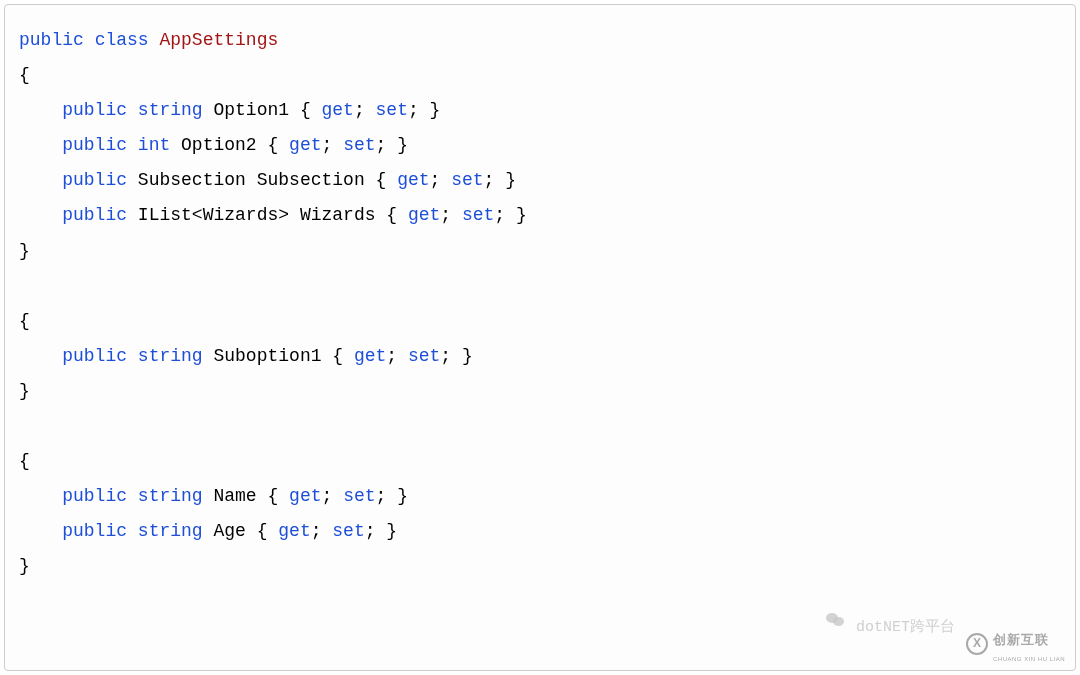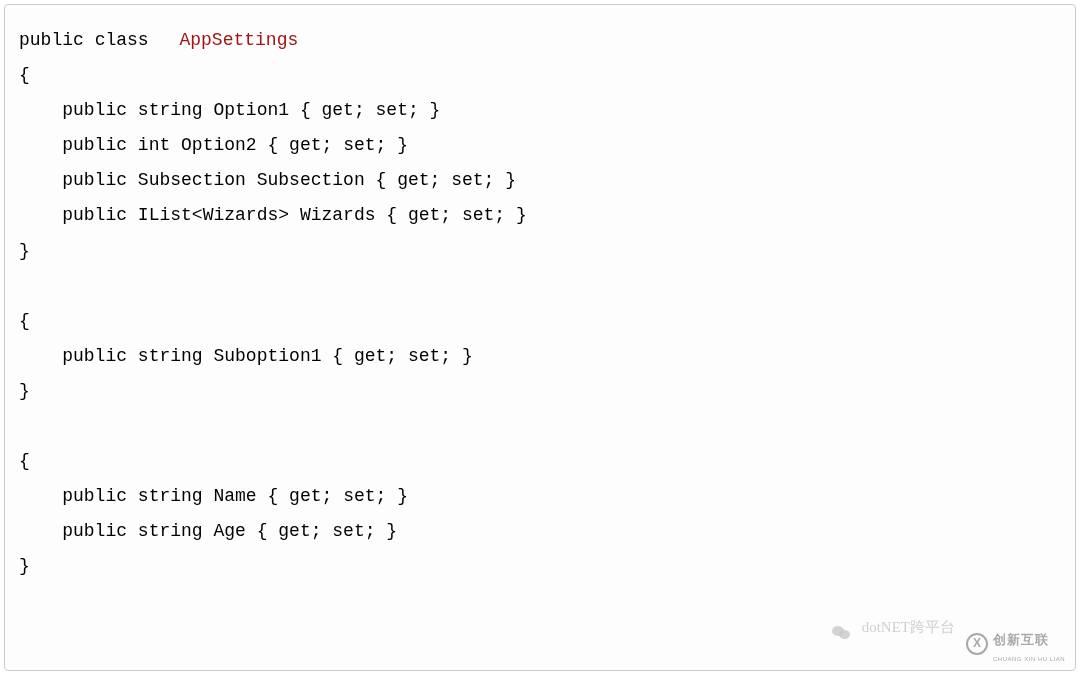--- a/index.html
+++ b/index.html
@@ -21,38 +21,37 @@
     line-height: 1.95;
     color: #000000;
     position: relative;
     width: 1072px;
     height: 667px;
   }
   .line {
     white-space: pre;
   }
   .kw {
-    color: #000000;
+    color: #1d4ed8;
   }
   .cls {
     color: #a31515;
-    margin-left: 20px;
   }
   .punct {
     color: #000000;
   }
   .watermark-wechat {
     position: absolute;
     bottom: 28px;
     right: 120px;
     color: rgba(200, 200, 200, 0.85);
-    font-family: Liberation Serif, serif;
+    font-family: Liberation Mono, monospace;
     font-size: 15px;
     display: flex;
-    align-items: flex-end;
+    align-items: flex-start;
     gap: 10px;
   }
   .wechat-icon {
     width: 20px;
     height: 16px;
     position: relative;
     display: inline-block;
   }
   .wechat-icon::before {
     content: "";

